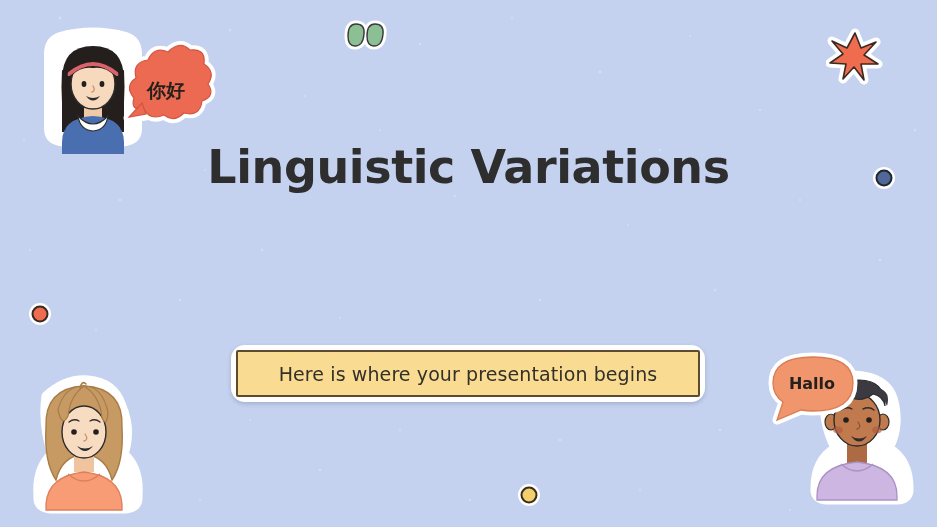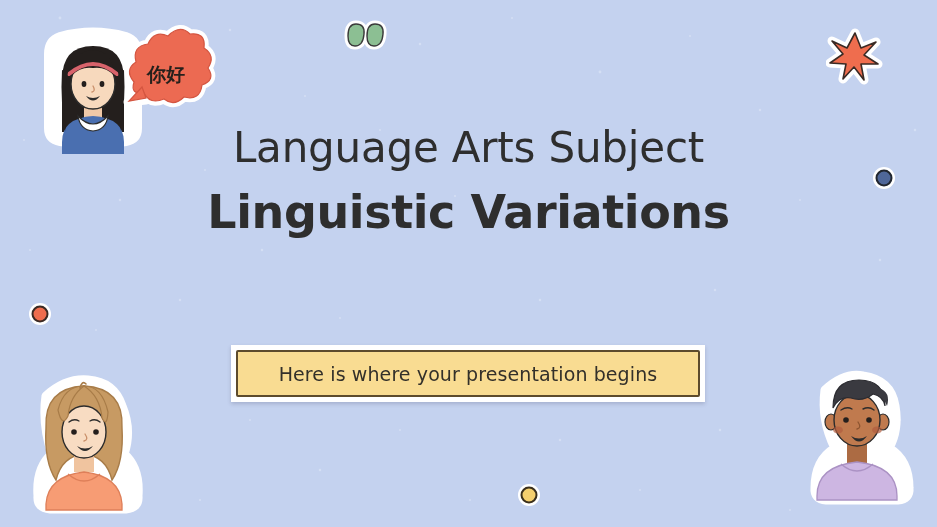--- a/index.html
+++ b/index.html
@@ -49,21 +49,21 @@
   }
 
   
   .subtitle-wrap {
     position: absolute;
     left: 231px;
     top: 345px;
     width: 474px;
     height: 57px;
     background: #ffffff;
-    border-radius: 0;
+    border-radius: 14px;
     box-shadow: 0 2px 4px rgba(60,60,90,.22);
   }
   .subtitle-box {
     position: absolute;
     left: 5px;
     top: 5px;
     right: 5px;
     bottom: 5px;
     background: #f9dc92;
     border: 2px solid #5d4b2c;
@@ -136,21 +136,20 @@
       <circle cx="860" cy="480" r="1"></circle>
         <circle cx="200" cy="500" r="1.1"></circle>
       <circle cx="60" cy="455" r="1"></circle>
         <circle cx="380" cy="130" r="1"></circle>
       <circle cx="660" cy="150" r="1.2"></circle>
         <circle cx="480" cy="350" r="1"></circle>
     </g>
   </svg>
 
   <div class="title-block">
-    <span class="title-line">Language Arts Subject</span>
     <span class="title-strong">Linguistic Variations</span>
   </div>
 
   <div class="subtitle-wrap">
     <div class="subtitle-box">
       <span class="subtitle-text">Here is where your presentation begins</span>
     </div>
   </div>
 
   <div class="sticker" style="left:38px; top:28px;">
@@ -179,21 +178,21 @@
         <path d="M55 58 q3 5 -1 6" fill="none" stroke="#c98f6a" stroke-width="1.3" stroke-linecap="round"></path>
 
         <path d="M48 68 q7 9 14 0 q-7 4 -14 0 z" fill="#2c2c2c"></path>
 
         <path d="M30 44 q-6 30 -2 60 q-6 -28 -4 -62 z" fill="#241f1d"></path>
         <path d="M80 44 q6 30 2 60 q6 -28 4 -62 z" fill="#241f1d"></path>
       </g>
     </svg>
   </div>
 
-  <div class="sticker" style="left:118px; top:32px;">
+  <div class="sticker" style="left:118px; top:48px;">
     <svg width="96" height="92" viewBox="0 0 96 92">
       <g stroke="#ffffff" stroke-width="9" stroke-linejoin="round" fill="#ffffff">
         <path d="M16 50 q-10 -12 2 -20 q-4 -16 12 -18 q6 -14 20 -8 q12 -12 22 -2 q16 -2 14 14 q12 8 4 20
                  q8 12 -6 17 q-2 16 -18 12 q-10 10 -20 2 q-14 6 -20 -6 q-14 2 -10 -11 z"></path>
         <path d="M24 56 l-14 14 l18 -2 z"></path>
       </g>
       <g fill="#ec6a52" stroke="#d45540" stroke-width="1.2">
         <path d="M16 50 q-10 -12 2 -20 q-4 -16 12 -18 q6 -14 20 -8 q12 -12 22 -2 q16 -2 14 14 q12 8 4 20
                  q8 12 -6 17 q-2 16 -18 12 q-10 10 -20 2 q-14 6 -20 -6 q-14 2 -10 -11 z"></path>
         <path d="M24 55 l-13 14 l17 -3 z"></path>
@@ -264,20 +263,29 @@
         <ellipse cx="43" cy="70" rx="5" ry="3.5" fill="#b05d3f" opacity=".7"></ellipse>
         <ellipse cx="82" cy="70" rx="5" ry="3.5" fill="#b05d3f" opacity=".7"></ellipse>
 
         <path d="M63 62 q4 6 -1 7" fill="none" stroke="#8d5531" stroke-width="1.3" stroke-linecap="round"></path>
 
         <path d="M56 76 q8 11 16 0 q-8 5 -16 0 z" fill="#2c2c2c"></path>
       </g>
     </svg>
   </div>
 
+  <div class="sticker" style="left:765px; top:345px;">
+    <svg width="100" height="88" viewBox="0 0 100 88">
+      <g stroke="#ffffff" stroke-width="9" stroke-linejoin="round" fill="#ffffff">
+        <path d="M48 12 q-40 0 -40 26 q0 12 10 19 l-6 18 l24 -10 q6 1 12 1 q40 0 40 -28 q0 -26 -40 -26 z"></path>
+      </g>
+      <path d="M48 12 q-40 0 -40 26 q0 12 10 19 l-6 18 l24 -10 q6 1 12 1 q40 0 40 -28 q0 -26 -40 -26 z" fill="#f1956d" stroke="#d97b53" stroke-width="1.3"></path>
+      <text class="bubble-text" x="47" y="44" text-anchor="middle" font-size="16">Hallo</text>
+    </svg>
+  </div>
 
   <div class="deco" style="left:344px; top:18px;">
     <svg width="44" height="36" viewBox="0 0 44 36">
       <g stroke="#ffffff" stroke-width="7" stroke-linejoin="round" fill="#ffffff">
         <path d="M12 6 q9 0 8 10 q-1 12 -9 12 q-7 0 -7 -10 q0 -12 8 -12 z"></path>
         <path d="M31 6 q9 0 8 10 q-1 12 -9 12 q-7 0 -7 -10 q0 -12 8 -12 z"></path>
       </g>
       <g fill="#8cbf93" stroke="#3a3a3a" stroke-width="1.4">
         <path d="M12 6 q9 0 8 10 q-1 12 -9 12 q-7 0 -7 -10 q0 -12 8 -12 z"></path>
         <path d="M31 6 q9 0 8 10 q-1 12 -9 12 q-7 0 -7 -10 q0 -12 8 -12 z"></path>

